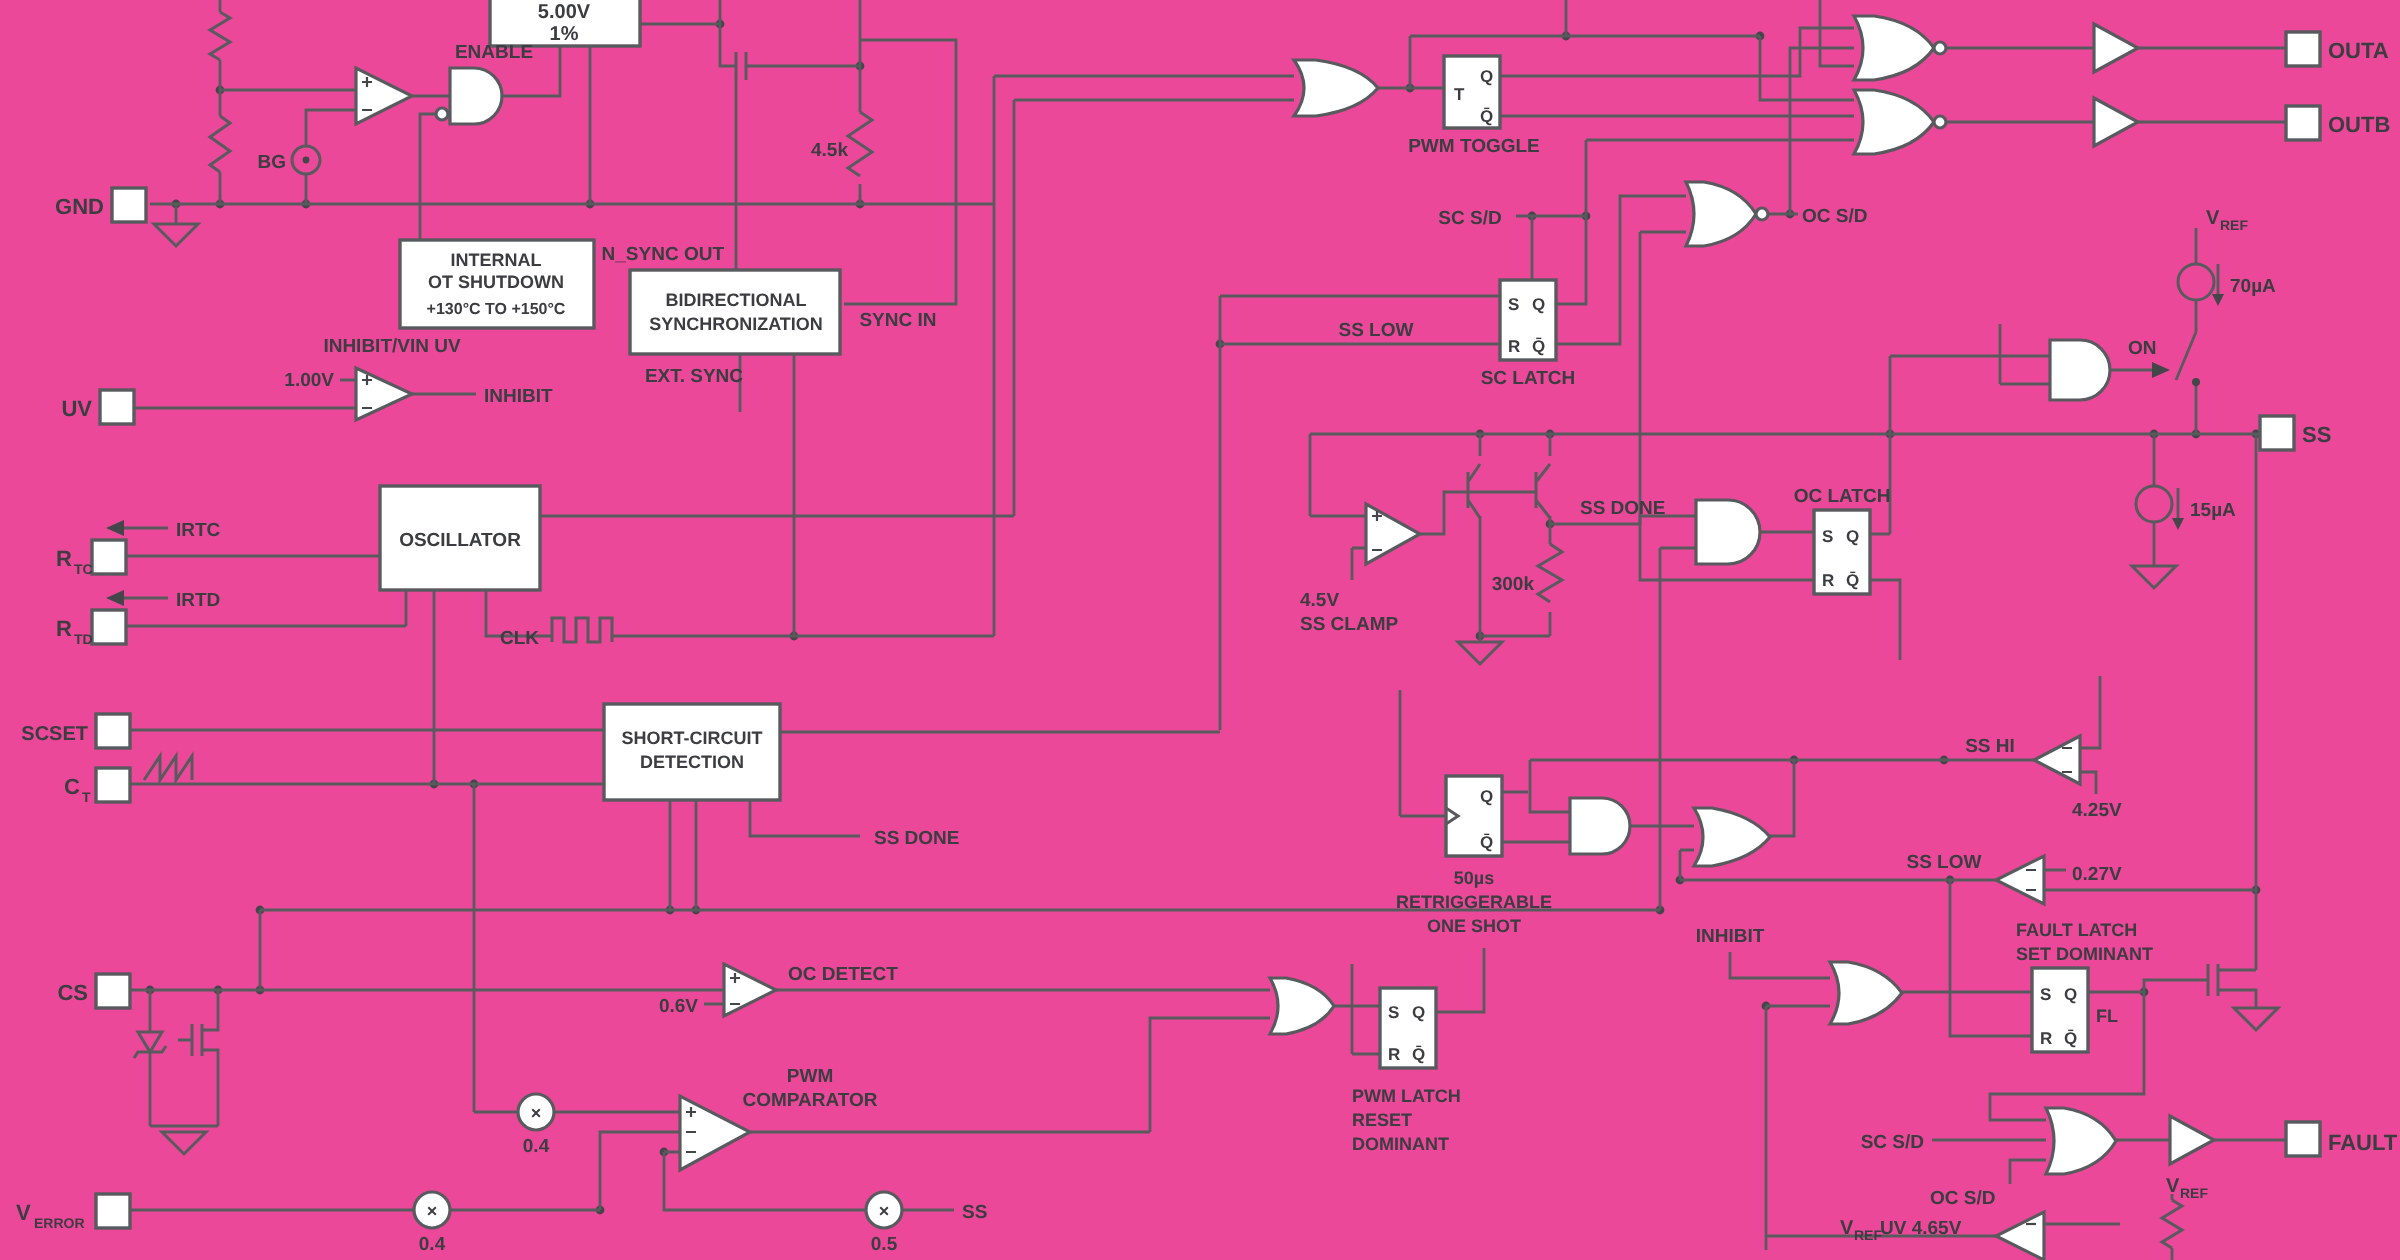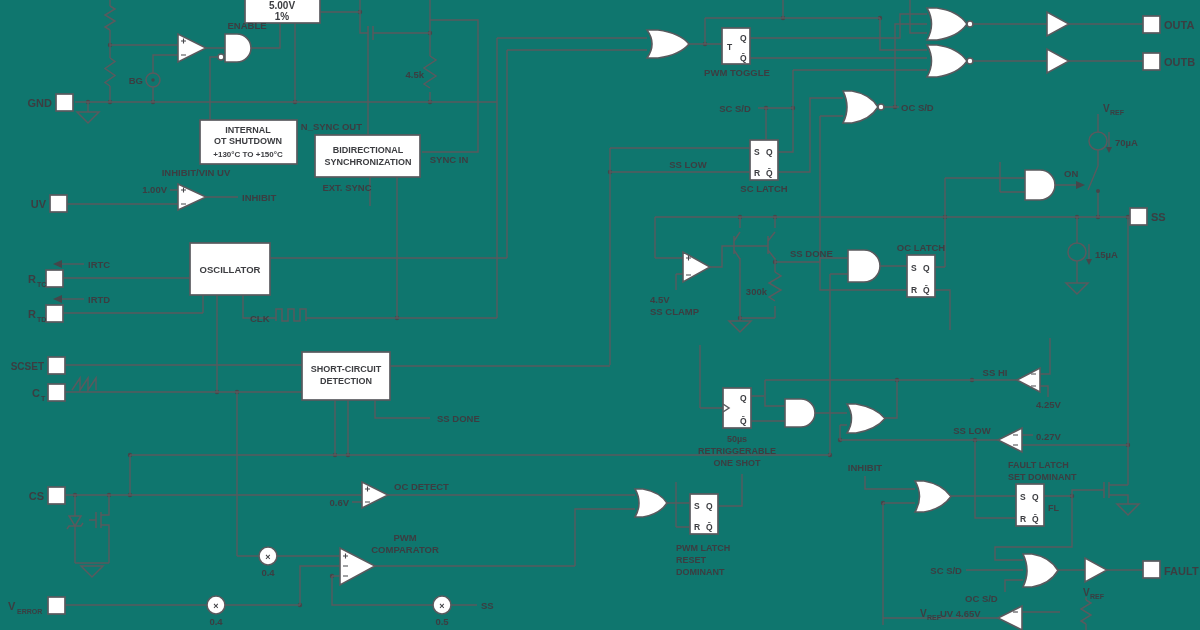--- a/index.html
+++ b/index.html
@@ -1,16 +1,16 @@
 <!DOCTYPE html>
 <html><head>
 <meta charset="utf-8">
 <style>
   html,body{margin:0;padding:0;background:#ffffff;}
-  .stage{width:1200px;height:630px;background:#0f766e;overflow:hidden;}
+  .stage{width:1200px;height:630px;background:#ec4899;overflow:hidden;}
   svg text{font-family:"Liberation Sans",sans-serif;font-weight:bold;fill:#3c3d41;}
   .t11{font-size:11px}.t10{font-size:10px}.t95{font-size:9.5px}.t9{font-size:9px}
   .t85{font-size:8.5px}.t8{font-size:8px}.t7{font-size:7px}
   .mid{text-anchor:middle}.end{text-anchor:end}
   .w{stroke:#595a5e;fill:none;stroke-width:1.4}
   .sym{stroke:#595a5e;fill:none;stroke-width:1.5}
   .box{fill:#ffffff;stroke:#595a5e;stroke-width:1.7}
   .gate{fill:#ffffff;stroke:#595a5e;stroke-width:1.6}
   .nd{fill:#45464a;stroke:none}
   .mk{stroke:#45464a;stroke-width:1.1;fill:none}

